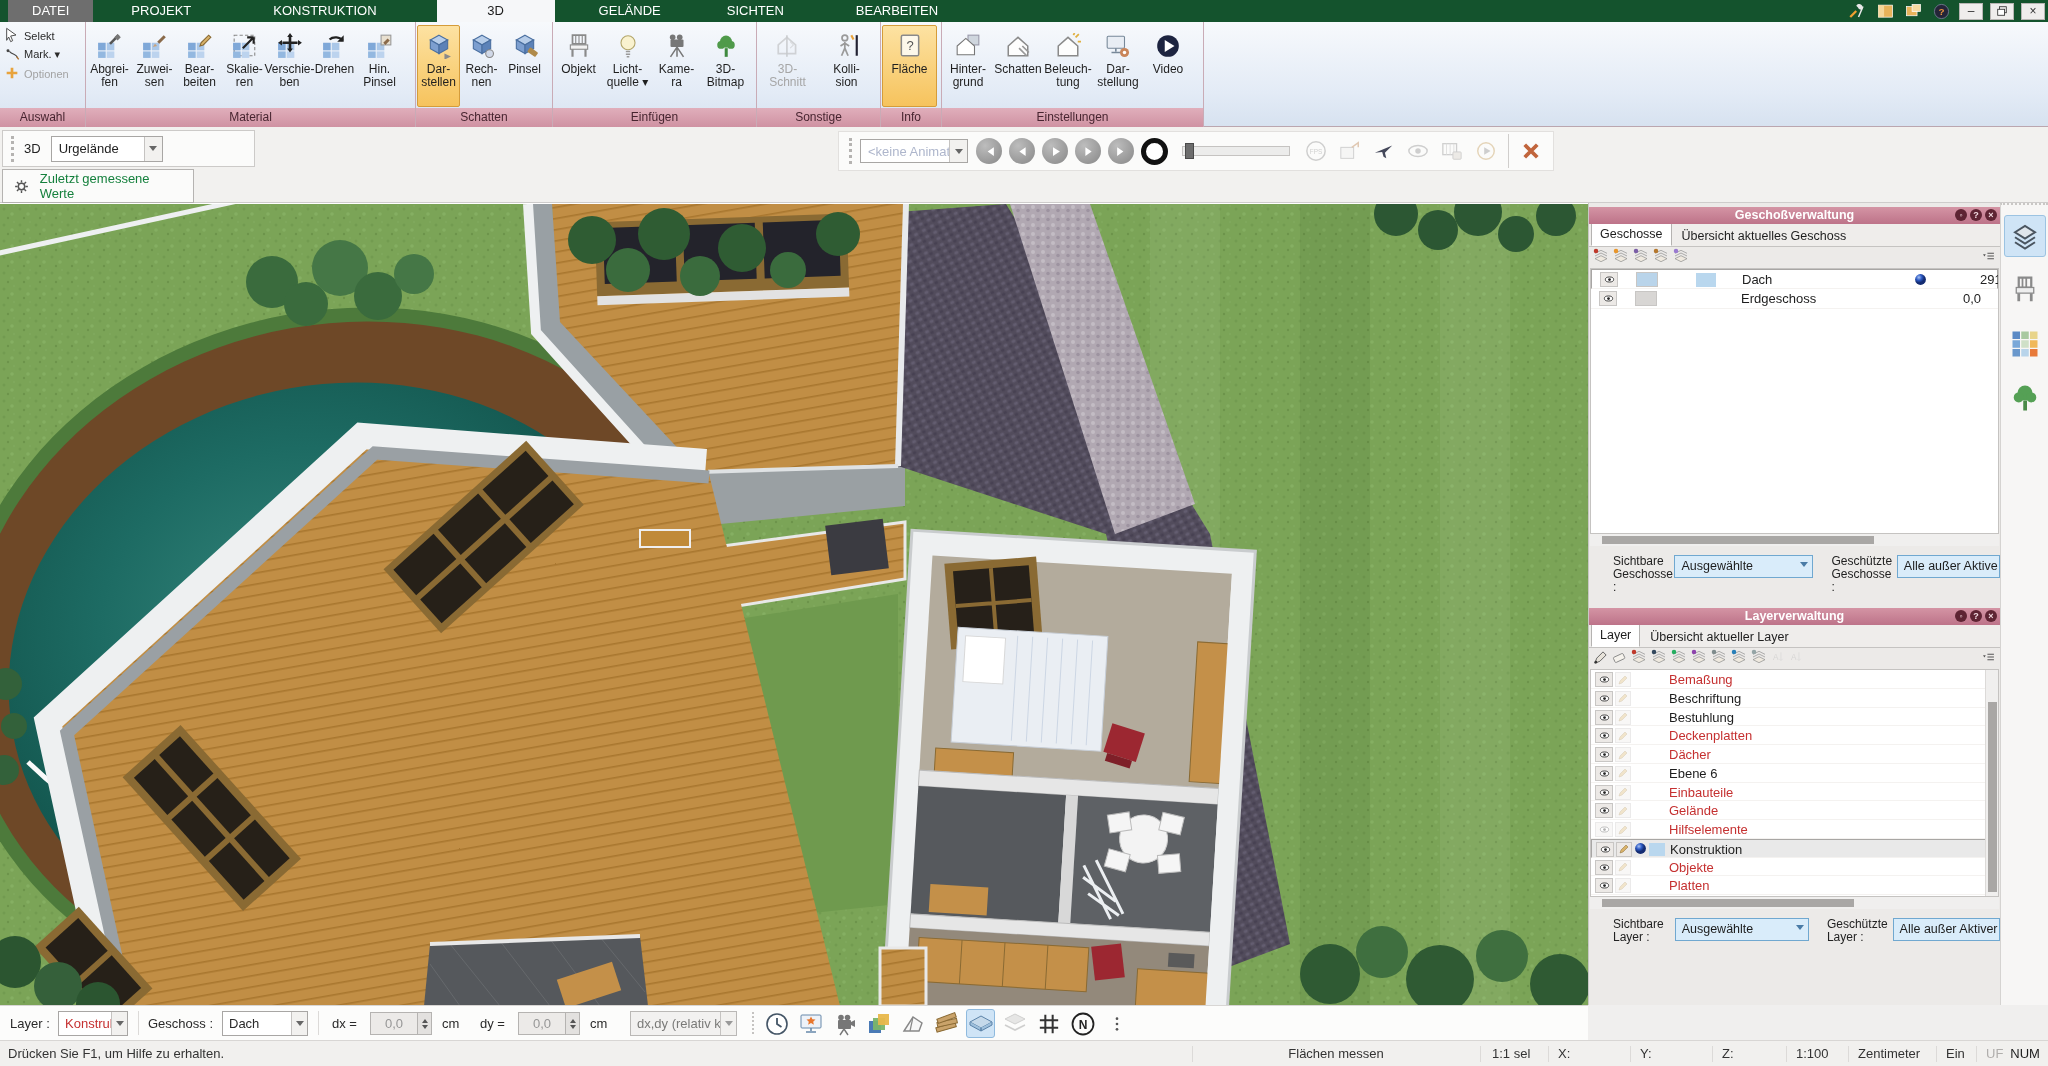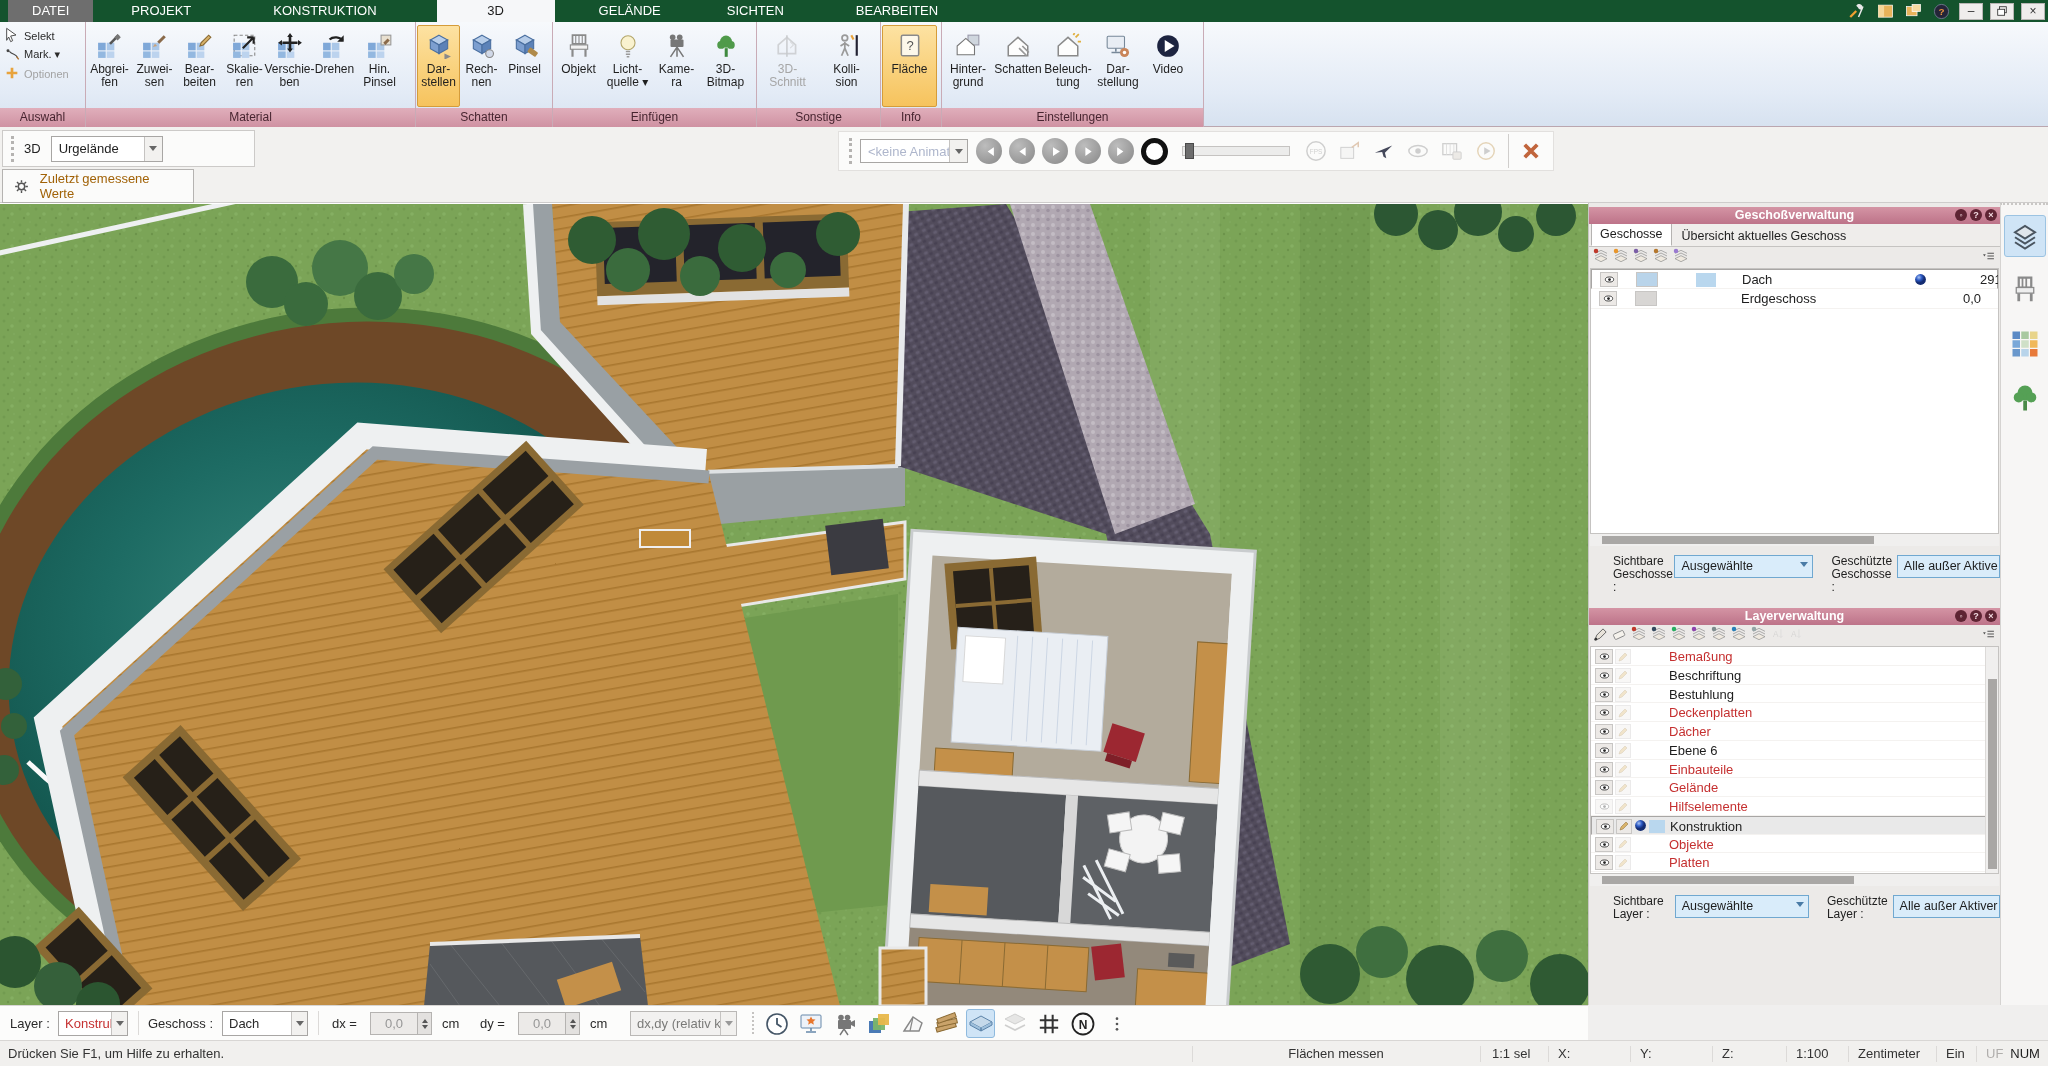--- a/index.html
+++ b/index.html
@@ -29,21 +29,21 @@
 .seltools{padding:4px 0 0 4px}
 .selrow{display:flex;align-items:center;gap:4px;height:19px;font-size:11px;color:#2a2a2a}
 .selrow.disabled{color:#a3a3a3}
 
 .toolbar2{position:absolute;left:0;top:127px;width:2048px;height:76px;background:#f2f1ef;border-bottom:1px solid #cecccb}
 .vbox{position:absolute;left:2px;top:3px;width:253px;height:37px;background:#fbfbfa;border:1px solid #cccac8;display:flex;align-items:center;gap:10px;padding-left:8px;font-size:13px;color:#222}
 .handle{border-left:3px dotted #b5b3b1;height:26px}
 .sel{background:#fff;border:1px solid #a8a6a4;height:26px;font-size:13px;display:flex;align-items:center;padding-left:7px;color:#222;position:relative}
 .sel .chev{position:absolute;right:0;top:0;bottom:0;width:18px;border-left:1px solid #c5c3c1;background:#f2f1ef;display:flex;align-items:center;justify-content:center}
 .chev::after{content:"";border:4px solid transparent;border-top:5px solid #666;margin-top:4px}
-.zbox{position:absolute;left:2px;top:42px;width:192px;height:31px;background:#fbfbfa;border:1px solid #b5b3b1;display:flex;align-items:center;gap:6px;padding:16px 7px;font-size:13px;color:#a16207}
+.zbox{position:absolute;left:2px;top:42px;width:192px;height:31px;background:#fbfbfa;border:1px solid #b5b3b1;display:flex;align-items:center;gap:6px;padding:16px 7px;font-size:13px;color:#15803d}
 .abox{position:absolute;left:838px;top:4px;height:40px;display:flex;align-items:center;gap:8px;background:#fbfbfa;border:1px solid #e2e0de;padding:0 10px}
 .animsel{width:108px;height:24px;color:#aeb6cc}
 .tbtn{width:26px;height:26px;border-radius:50%;background:radial-gradient(circle at 35% 30%,#bdbdbd,#878787);display:flex;align-items:center;justify-content:center;flex:0 0 auto}
 .tbtn.rec{background:#fff;border:5px solid #111;width:27px;height:27px}
 .slider{width:108px;height:10px;background:#ececeb;border:1px solid #c5c3c1;position:relative;margin:0 6px}
 .sthumb{position:absolute;left:2px;top:-4px;width:9px;height:16px;background:#6d6d6d;border:1px solid #4a4a4a}
 .aicon{width:24px;height:24px;display:flex;align-items:center;justify-content:center}
 .dim{opacity:.45}
 .vsep{width:1px;align-self:stretch;background:#d0cecc;margin:2px 2px}
 
@@ -862,20 +862,24 @@
   </div>
   <div style="height:14px"></div>
   <div class="ptitle">
     <span>Layerverwaltung</span>
     <span class="ptbtns">
         <span class="ptb">◦</span>
         <span class="ptb">?</span>
         <span class="ptb">×</span>
       </span>
   </div>
+  <div class="ptabs" id="ltabs">
+      <div class="ptab active">Layer</div>
+      <div class="ptab">Übersicht aktueller Layer</div>
+    </div>
   <div class="pbar" id="lbar">
       <span><svg width="15" height="15" viewBox="0 0 24 24">
           <path d="M3 21l3-8 10-10 5 5-10 10z" fill="#e8e3da" stroke="#555" stroke-width="1.4"></path>
           <circle cx="4.5" cy="19.5" r="2.2" fill="#333"></circle>
         </svg></span>
       <span><svg width="15" height="15" viewBox="0 0 24 24">
           <rect x="3" y="8" width="17" height="9" rx="1.5" transform="rotate(-25 12 13)" fill="#f5f2ec" stroke="#888" stroke-width="1.4"></rect>
         </svg></span>
       <span><svg width="16" height="16" viewBox="0 0 24 24">
           <path d="M3 16l9-4.5 9 4.5-9 4.5z" fill="#efe9df" stroke="#8a8a8a"></path>

